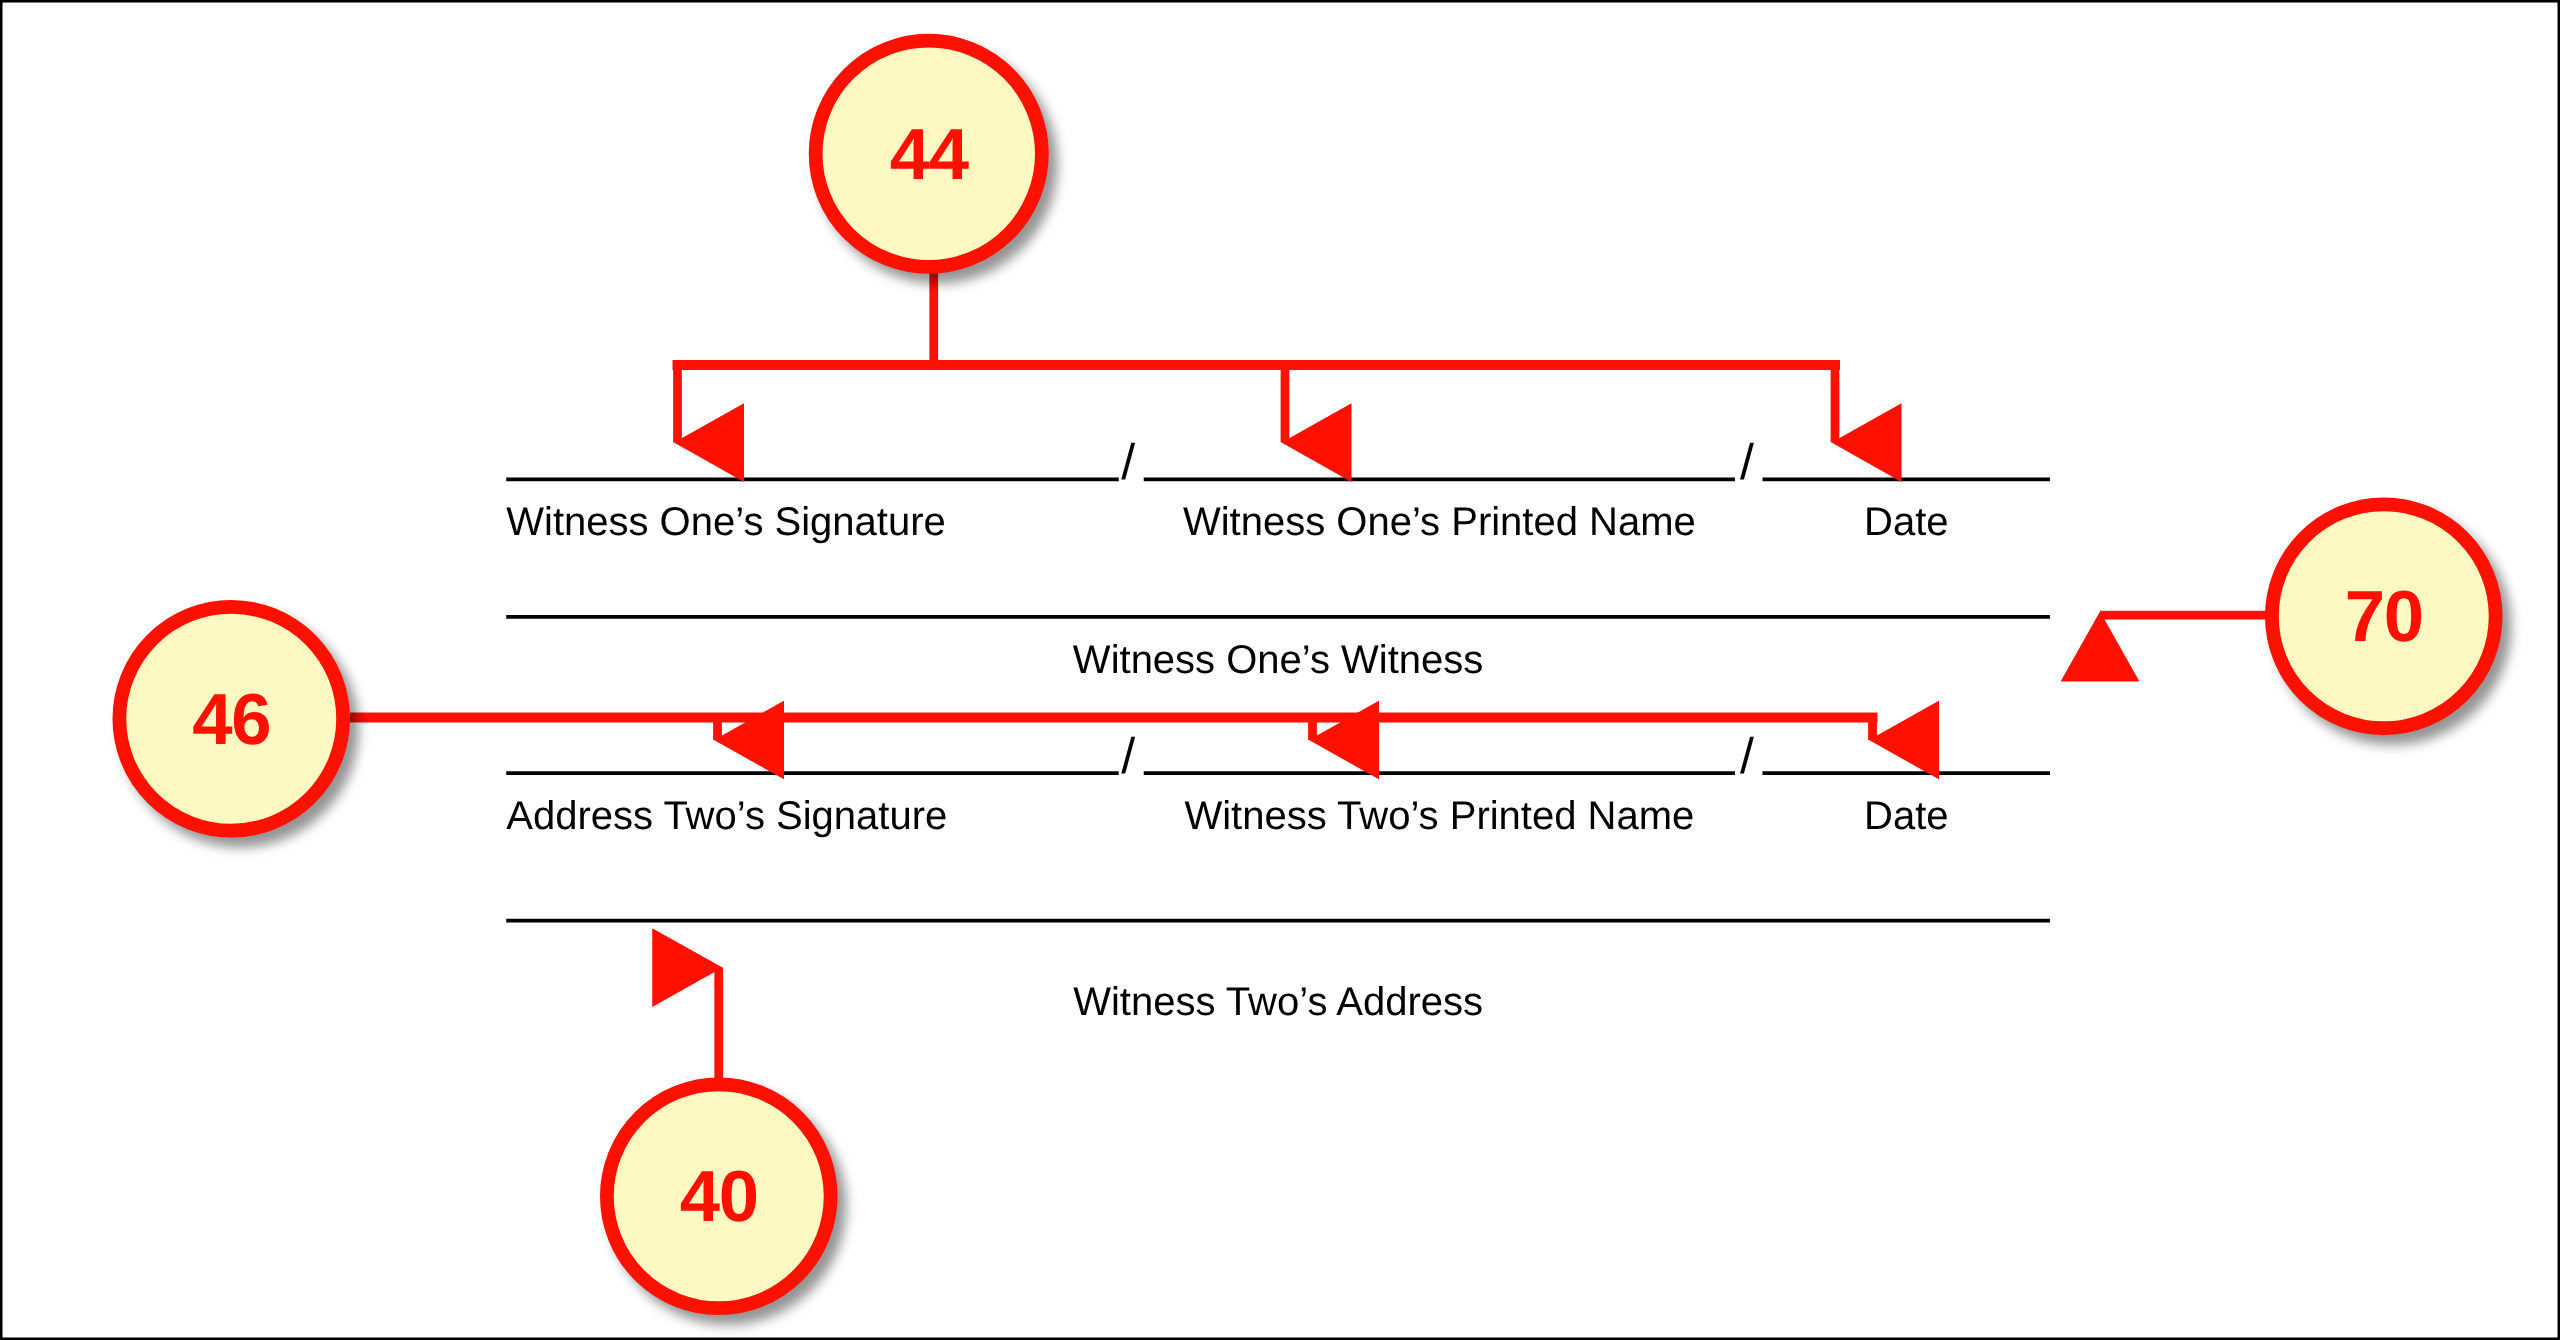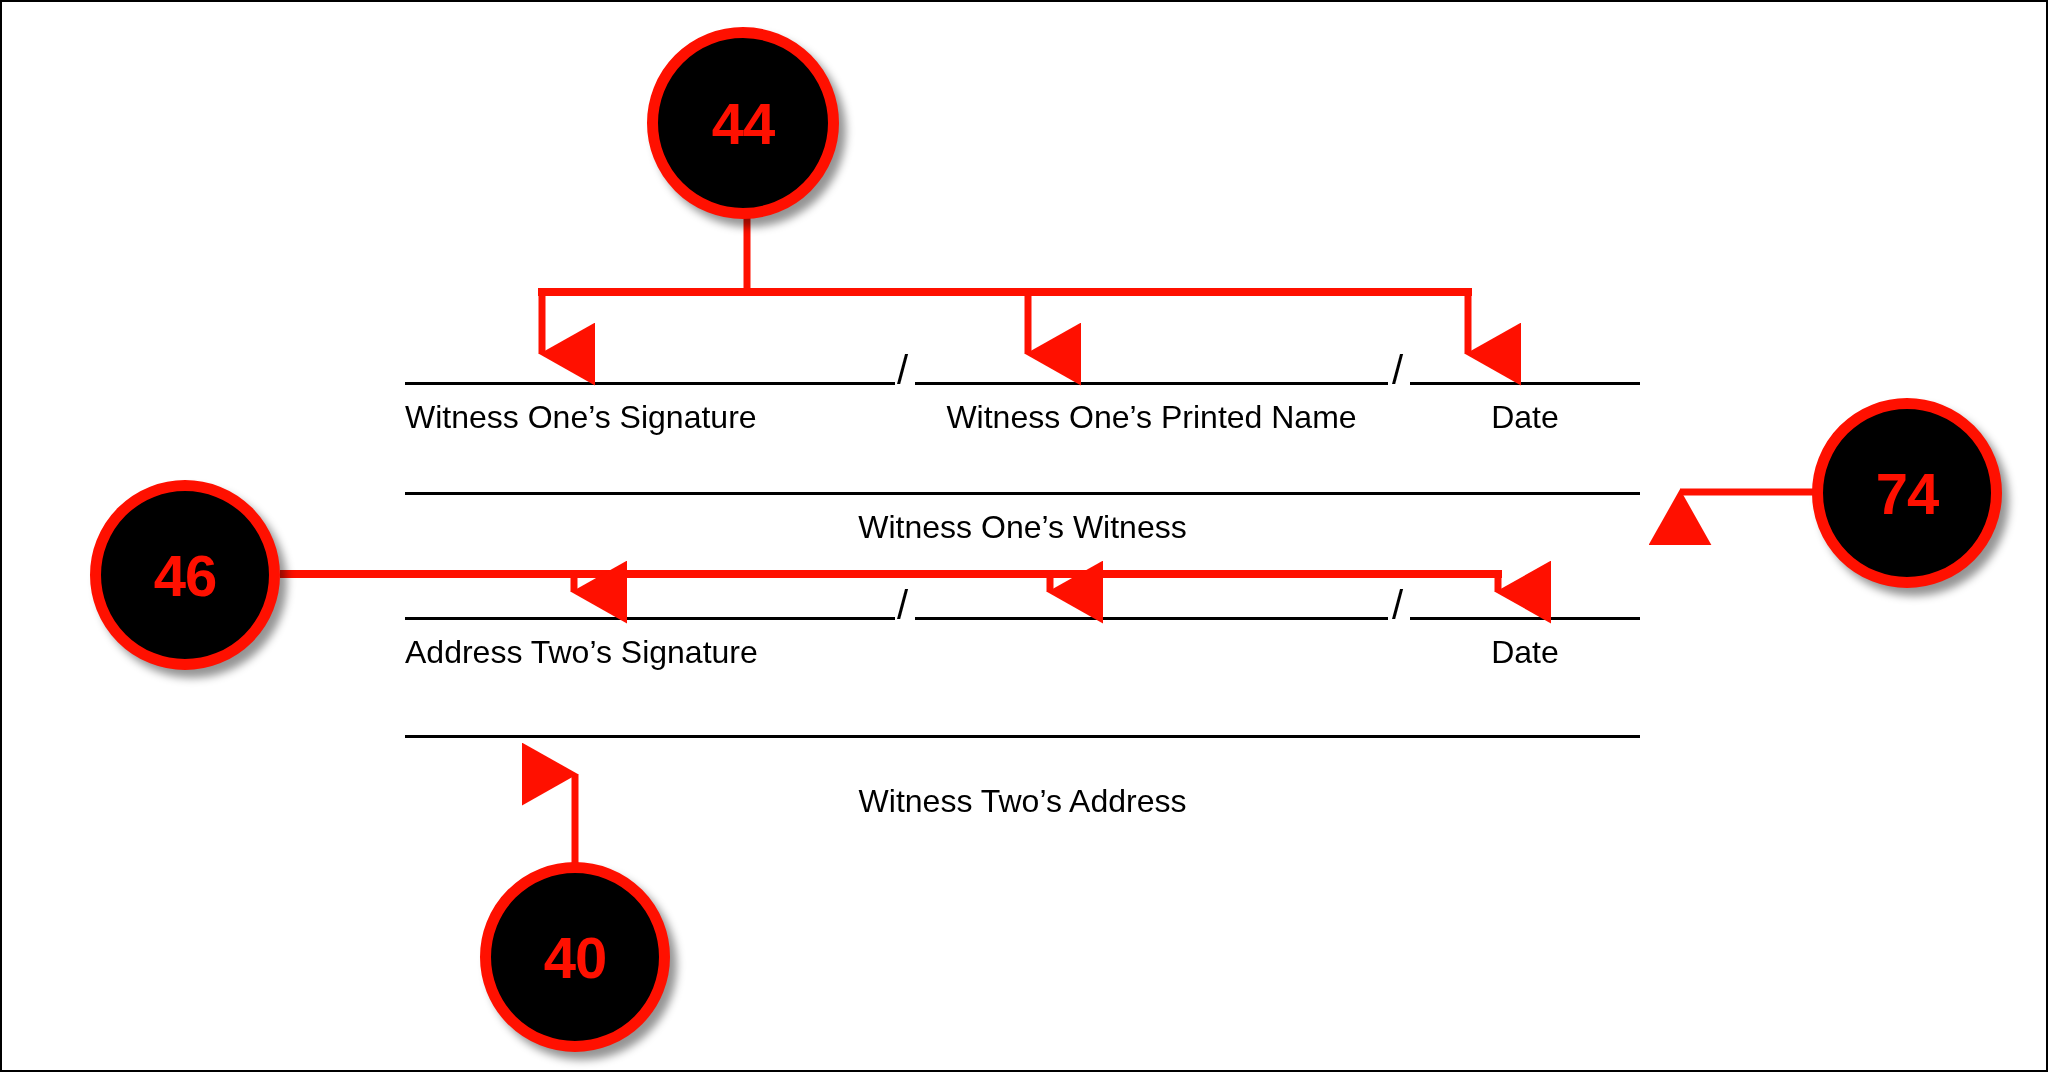--- a/index.html
+++ b/index.html
@@ -48,21 +48,21 @@
     left: 0;
     top: 0;
     width: 2048px;
     height: 1072px;
     pointer-events: none;
   }
 
   .badge {
     position: absolute;
     border-radius: 50%;
-    background: #000000;
+    background: #fef9c3;
     border: 11px solid #FF1000;
     box-sizing: border-box;
     display: flex;
     align-items: center;
     justify-content: center;
     box-shadow: 7px 8px 9px rgba(0,0,0,0.42);
   }
   .badge-num {
     font-family: "Liberation Sans", sans-serif;
     font-weight: bold;
@@ -90,20 +90,21 @@
   <div class="form-line" style="left:403px; top:490px; width:1235px;"></div>
   <div class="field-label" style="left:403px; top:508px; width:1235px;">Witness One’s Witness</div>
 
   <div class="form-line" style="left:403px; top:615px; width:490px;"></div>
   <div class="slash" style="left:895px; top:623px;">/</div>
   <div class="form-line" style="left:913px; top:615px; width:473px;"></div>
   <div class="slash" style="left:1390px; top:623px;">/</div>
   <div class="form-line" style="left:1408px; top:615px; width:230px;"></div>
 
   <div class="field-label" style="left:403px; top:633px; width:490px; text-align:left;">Address Two’s Signature</div>
+  <div class="field-label" style="left:913px; top:633px; width:473px;">Witness Two’s Printed Name</div>
   <div class="field-label" style="left:1408px; top:633px; width:230px;">Date</div>
 
   <div class="form-line" style="left:403px; top:733px; width:1235px;"></div>
   <div class="field-label" style="left:403px; top:782px; width:1235px;">Witness Two’s Address</div>
 
   <svg class="ann-svg" viewBox="0 0 2048 1072">
     <defs>
       <marker id="arrow-down" markerWidth="9" markerHeight="8" refX="4.5" refY="7.6" orient="auto" markerUnits="strokeWidth">
         <path d="M0,0 L9,0 L4.5,8 Z" fill="#FF1000"></path>
       </marker>
@@ -137,21 +138,21 @@
     <g>
       <path d="M573,862 L573,772" stroke="#FF1000" stroke-width="7" fill="none" marker-end="url(#arrow-up)"></path>
     </g>
   </svg>
 
   <div class="badge" style="left:645px; top:25px; width:192px; height:192px;">
     <span class="badge-num">44</span>
   </div>
 
   <div class="badge" style="left:1810px; top:396px; width:190px; height:190px;">
-    <span class="badge-num">74</span>
+    <span class="badge-num">70</span>
   </div>
 
   <div class="badge" style="left:88px; top:478px; width:190px; height:190px;align-items:center;">
     <span class="badge-num">46</span>
   </div>
 
   <div class="badge" style="left:478px; top:860px; width:190px; height:190px;">
     <span class="badge-num">40</span>
   </div>
 

